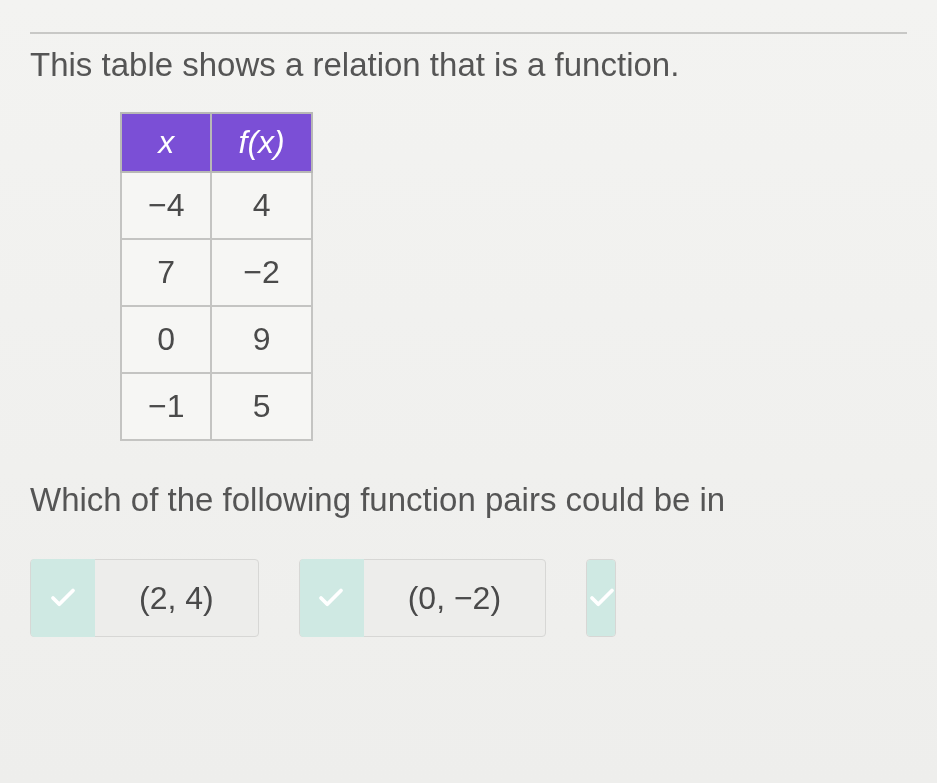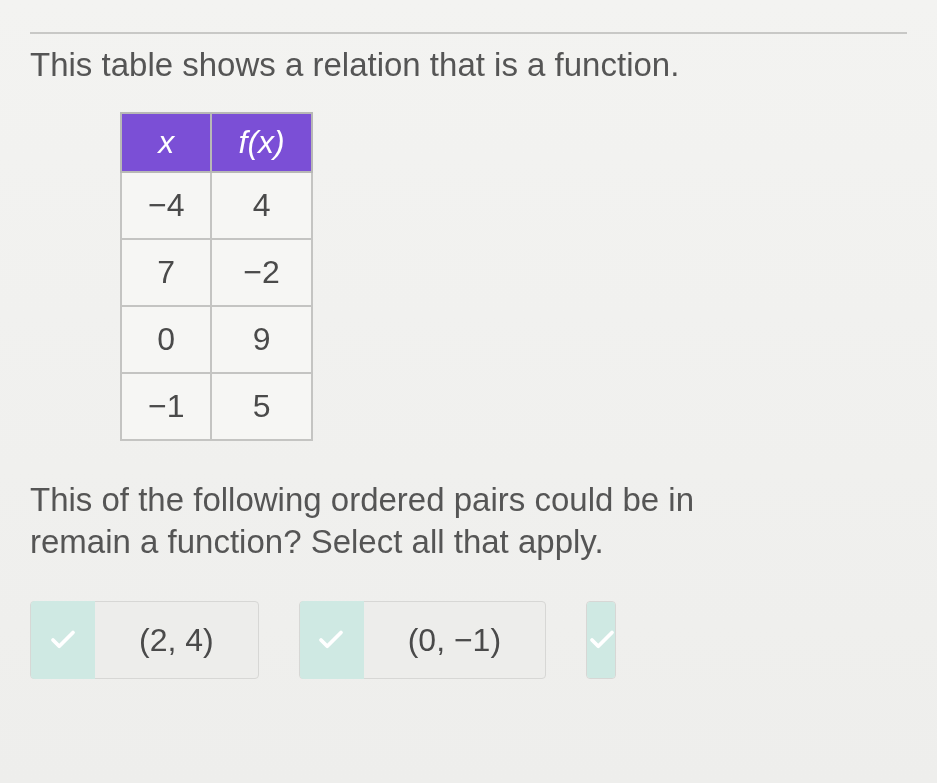--- a/index.html
+++ b/index.html
@@ -141,41 +141,40 @@
         </tr>
         <tr>
           <td>−1</td>
           <td>5</td>
         </tr>
       </tbody>
     </table>
   </div>
 
   <div class="question">
-    <p>This of the following ordered pairs could be in</p>
-    <p>remain a function? Select all that apply.</p>
+    <p>Which of the following function pairs could be in</p>
   </div>
 
   <div class="answers">
     <div class="answer">
       <div class="check">
         <svg viewBox="0 0 24 24">
           <path d="M4 12 L9 17 L20 6" stroke="#ffffff" stroke-width="3" fill="none" stroke-linecap="round" stroke-linejoin="round"></path>
         </svg>
       </div>
       <div class="label">(2, 4)</div>
     </div>
 
     <div class="answer">
       <div class="check">
         <svg viewBox="0 0 24 24">
           <path d="M4 12 L9 17 L20 6" stroke="#ffffff" stroke-width="3" fill="none" stroke-linecap="round" stroke-linejoin="round"></path>
         </svg>
       </div>
-      <div class="label">(0, −1)</div>
+      <div class="label">(0, −2)</div>
     </div>
 
     <div class="answer partial">
       <div class="check">
         <svg viewBox="0 0 24 24">
           <path d="M4 12 L9 17 L20 6" stroke="#ffffff" stroke-width="3" fill="none" stroke-linecap="round" stroke-linejoin="round"></path>
         </svg>
       </div>
     </div>
   </div>

